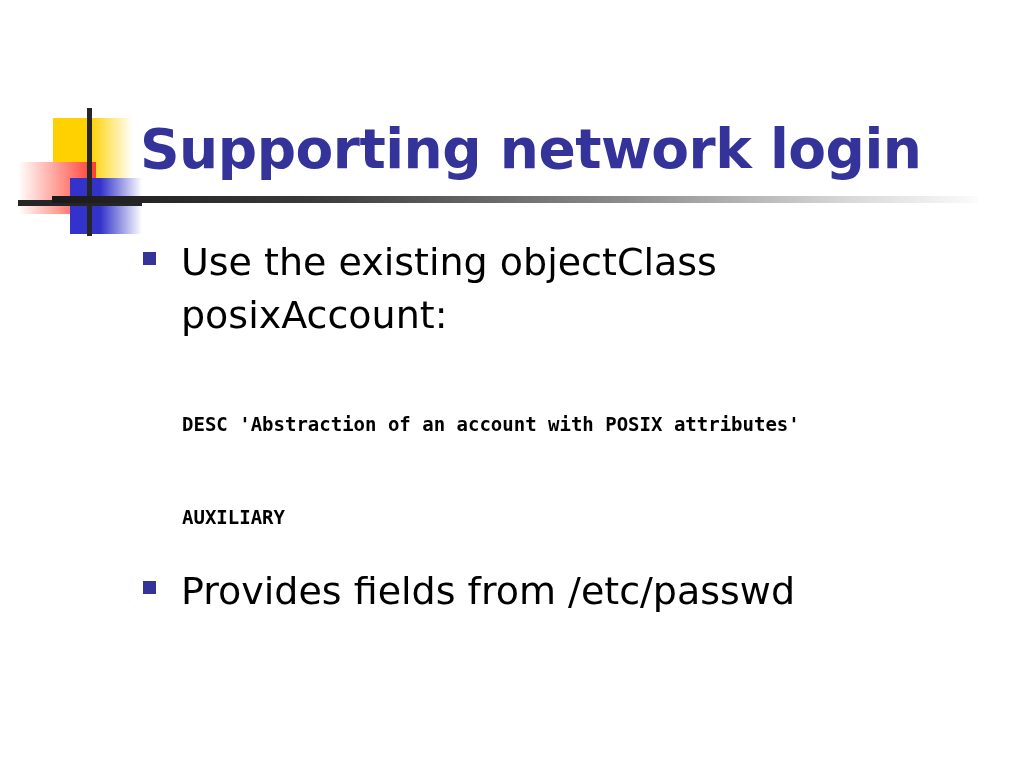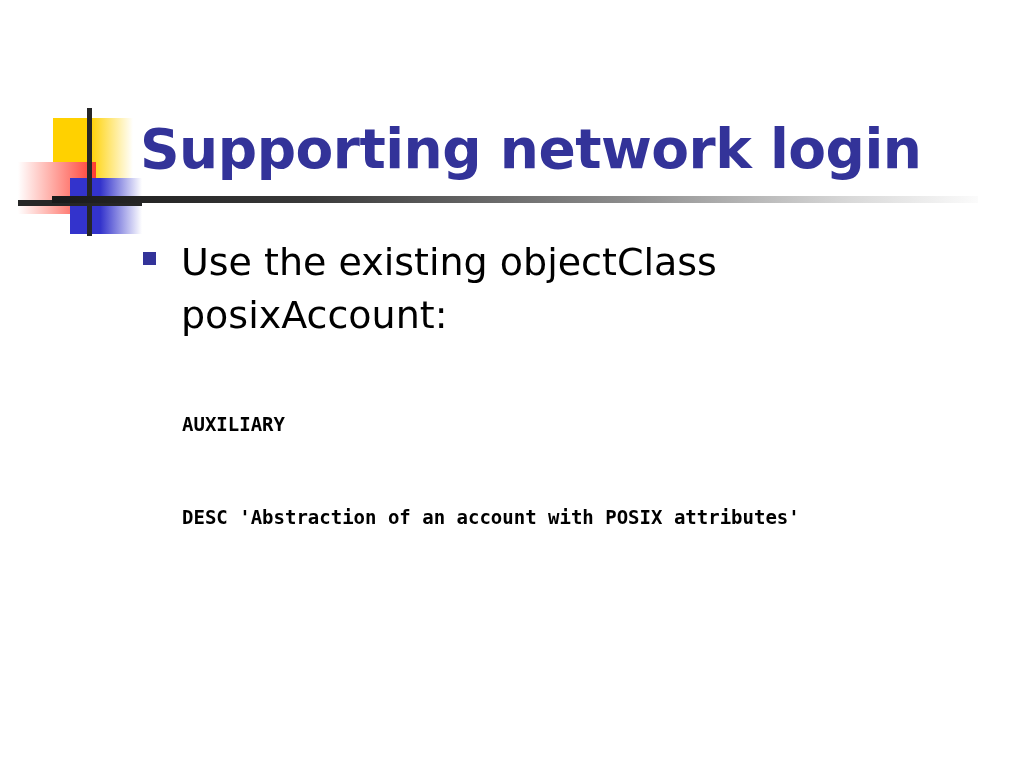--- a/index.html
+++ b/index.html
@@ -162,20 +162,24 @@
   <div class="title-rule"></div>
 
   <div class="body-area">
 
     <div class="bullet-row b1">
       <div class="bullet-marker"></div>
       <div class="bullet-text">Use the existing objectClass posixAccount:</div>
     </div>
 
     <div class="code-block">
+      <span class="code-line indent">DESC 'Abstraction of an account with POSIX attributes'</span>
       <span class="code-line indent">AUXILIARY</span>
-      <span class="code-line indent">DESC 'Abstraction of an account with POSIX attributes'</span>
       
     </div>
 
+    <div class="bullet-row b2">
+      <div class="bullet-marker"></div>
+      <div class="bullet-text">Provides fields from /etc/passwd</div>
+    </div>
 
   </div>
 </div>
 
 </body></html>

